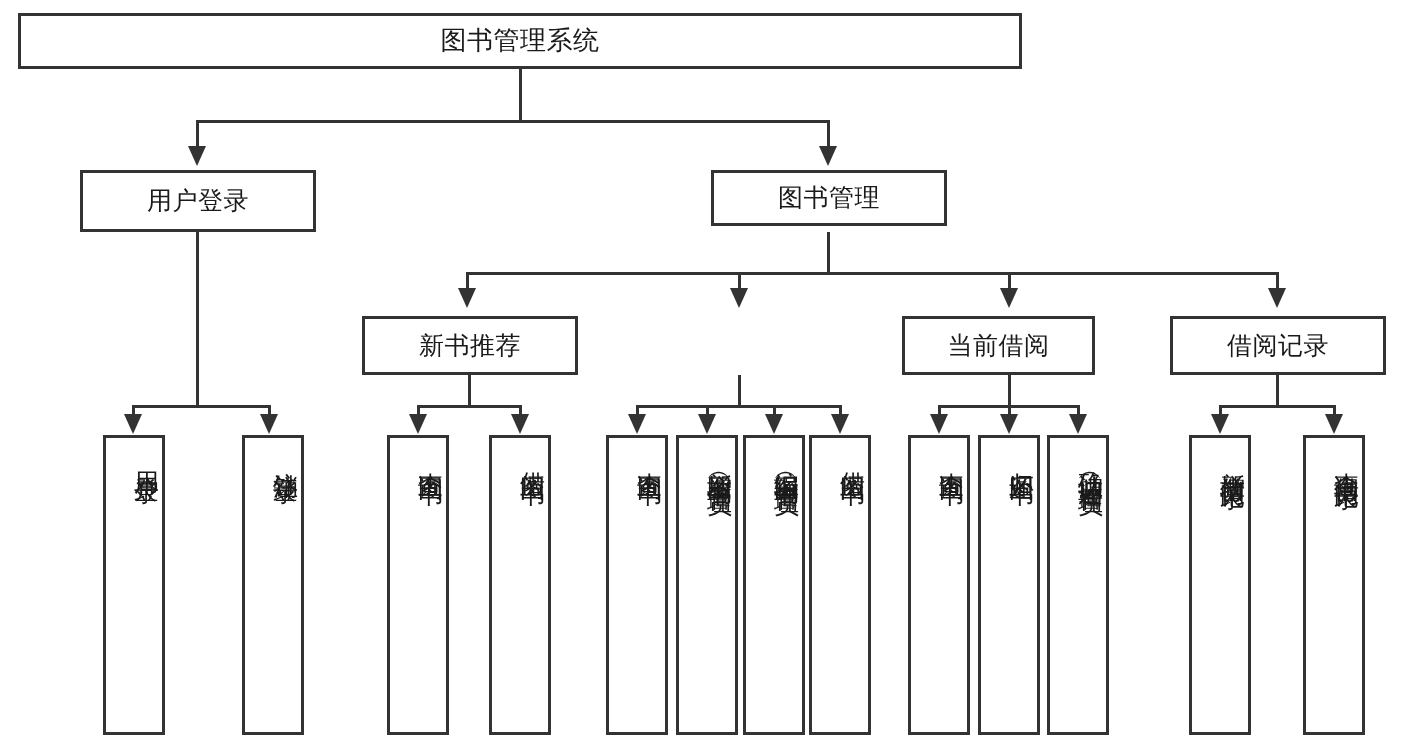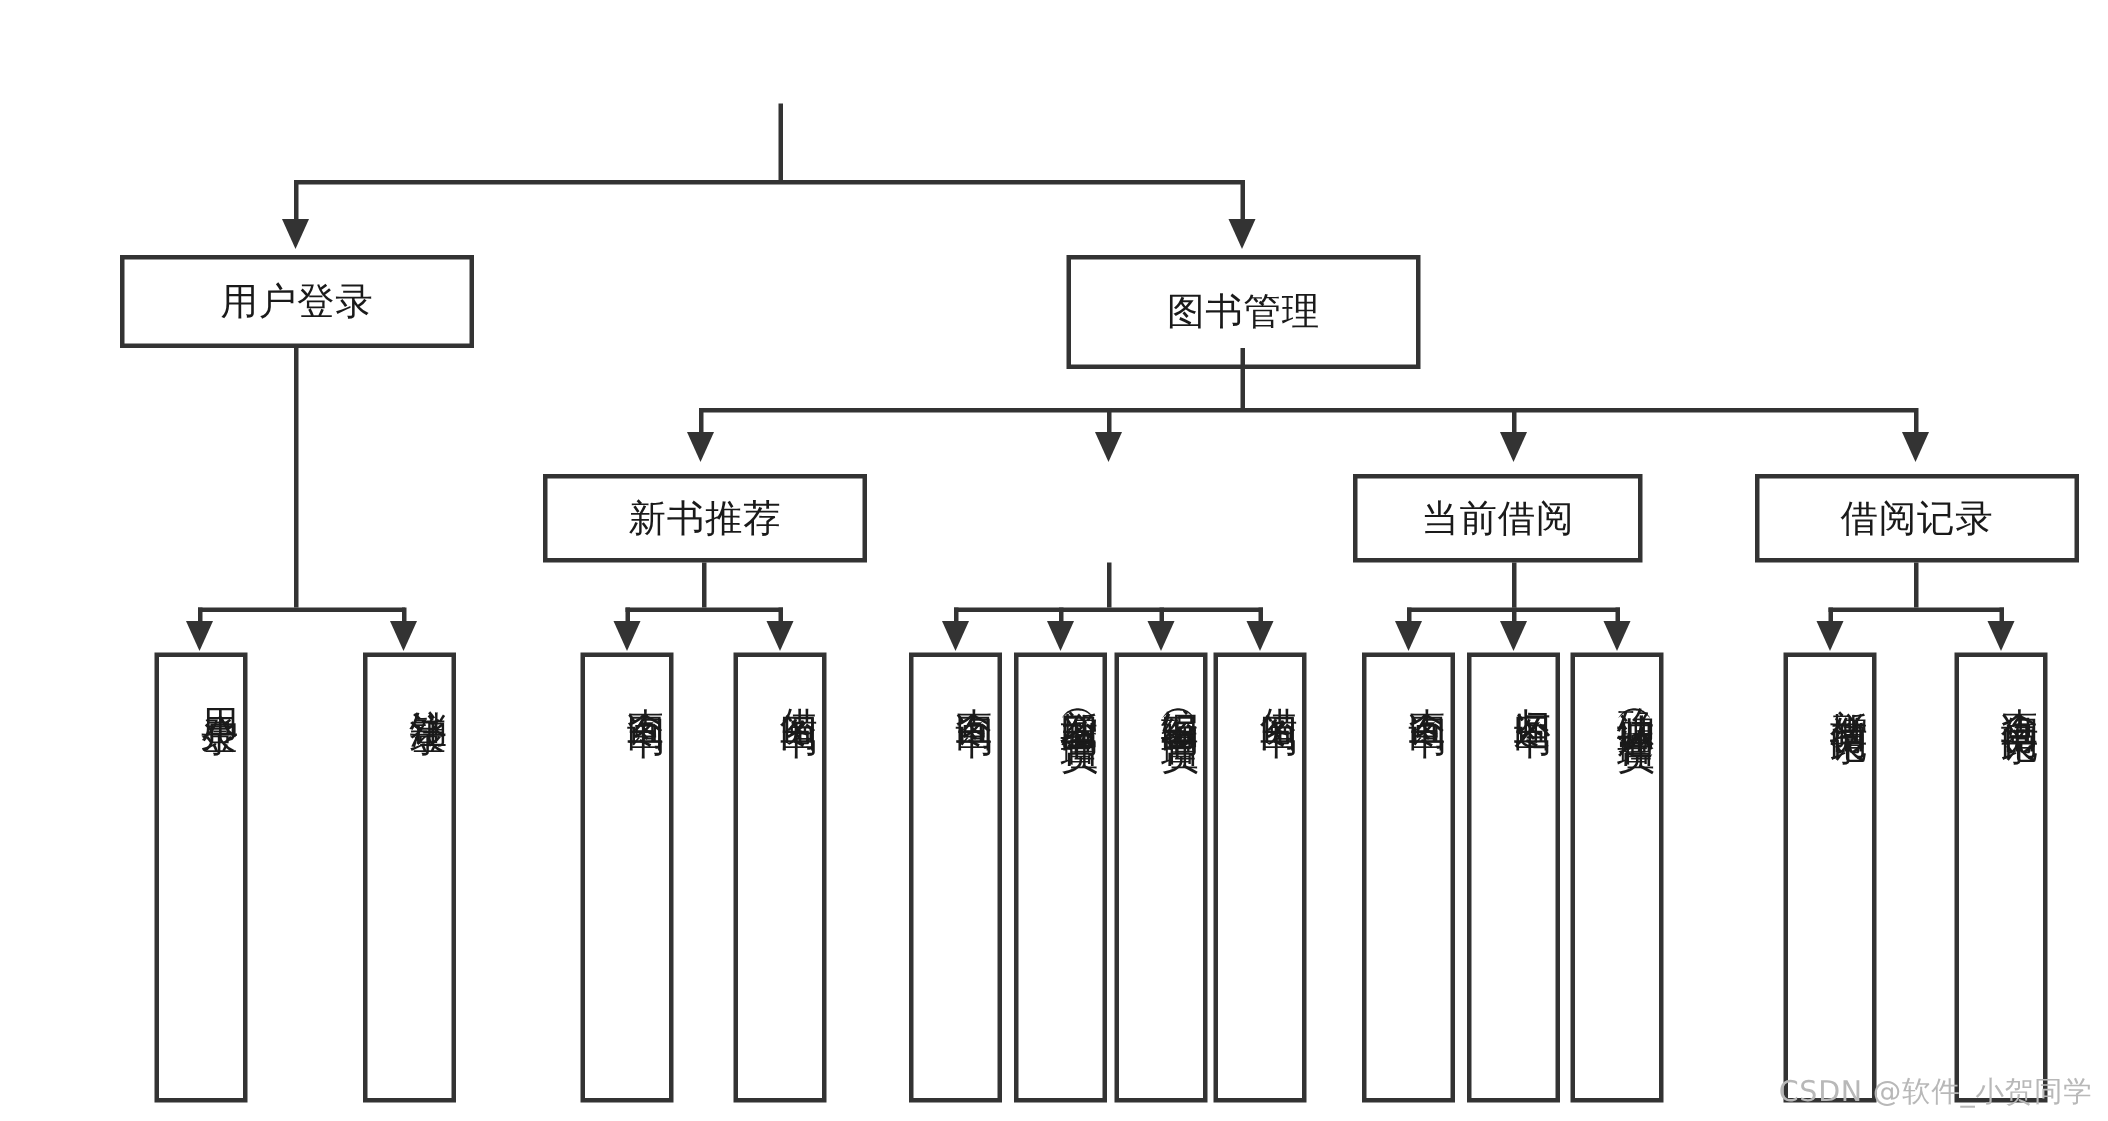--- a/index.html
+++ b/index.html
@@ -79,34 +79,37 @@
     color: #b8b8b8;
     letter-spacing: 0.5px;
     white-space: nowrap;
   }
 </style>
 </head>
 <body>
 
 <div id="diagram">
 
+  <div class="node h root" style="left:18px; top:13px; width:1004px; height:56px;">
+    <span>图书管理系统</span>
+  </div>
 
   <div class="vline" style="left:519px; top:69px; width:3px; height:51px;"></div>
 
   <div class="hline" style="left:196px; top:120px; width:634px; height:3px;"></div>
 
   <div class="vline" style="left:196px; top:120px; width:3px; height:28px;"></div>
   <div class="arrow" style="left:188px; top:146px;"></div>
   <div class="vline" style="left:827px; top:120px; width:3px; height:28px;"></div>
   <div class="arrow" style="left:819px; top:146px;"></div>
 
   <div class="node h" style="left:80px; top:170px; width:236px; height:62px;">
     <span>用户登录</span>
   </div>
-  <div class="node h" style="left:711px; top:170px; width:236px; height:76px;">
+  <div class="node h" style="left:711px; top:170px; width:236px; height:56px;">
     <span>图书管理</span>
   </div>
 
   <div class="vline" style="left:196px; top:232px; width:3px; height:173px;"></div>
   <div class="hline" style="left:132px; top:405px; width:138px; height:3px;"></div>
   <div class="vline" style="left:132px; top:405px; width:3px; height:12px;"></div>
   <div class="arrow" style="left:124px; top:414px;"></div>
   <div class="vline" style="left:268px; top:405px; width:3px; height:12px;"></div>
   <div class="arrow" style="left:260px; top:414px;"></div>
 
@@ -202,15 +205,14 @@
     <span class="vlabel">确认归还（管理员）</span>
   </div>
 
   <div class="node v" style="left:1189px; top:435px; width:62px; height:300px;">
     <span class="vlabel">新增借阅记录</span>
   </div>
   <div class="node v" style="left:1303px; top:435px; width:62px; height:300px;">
     <span class="vlabel">查询借阅记录</span>
   </div>
 
-  <div class="watermark">CSDN @软件_小贺同学</div>
 
 </div>
 
 </body></html>

